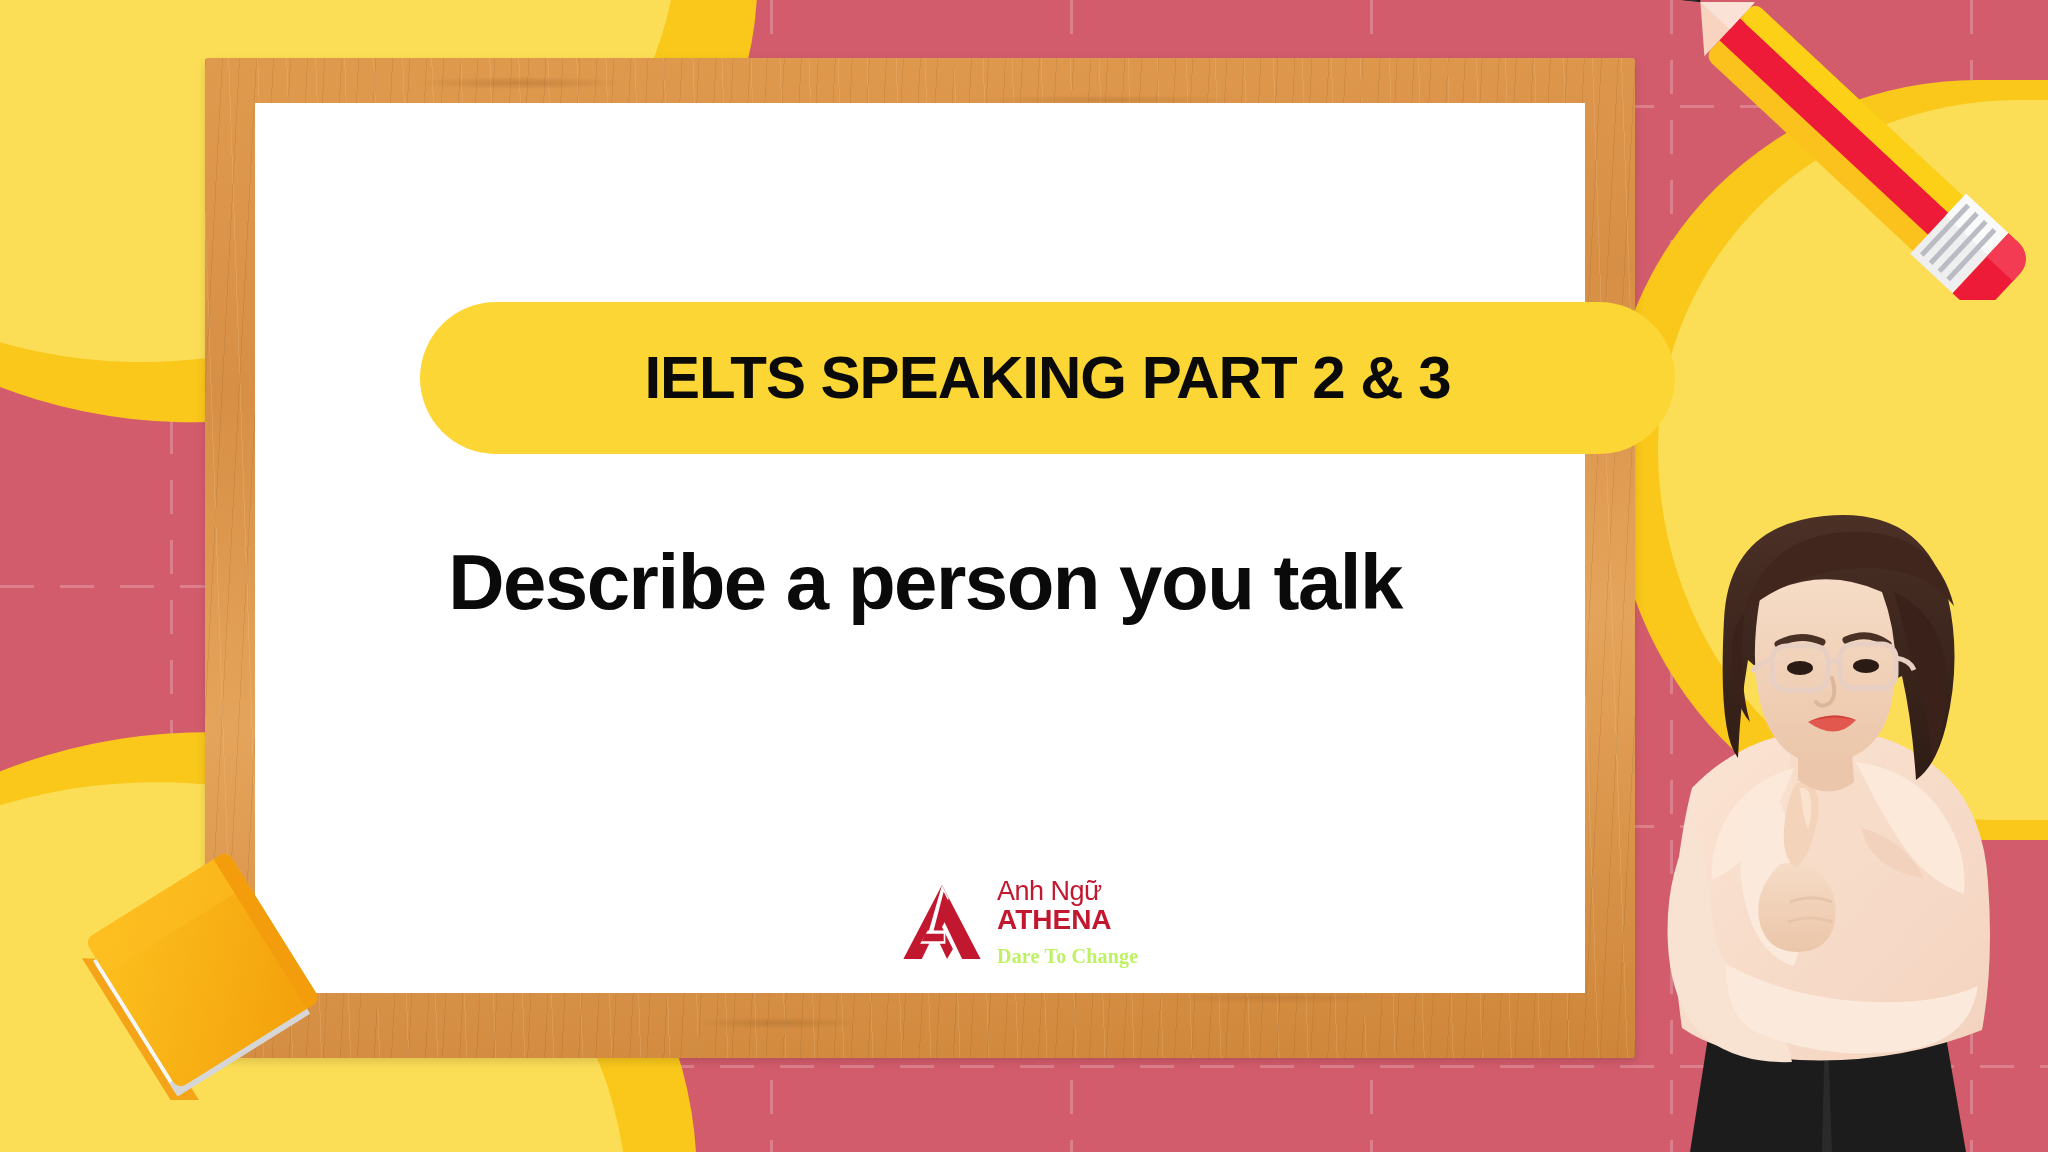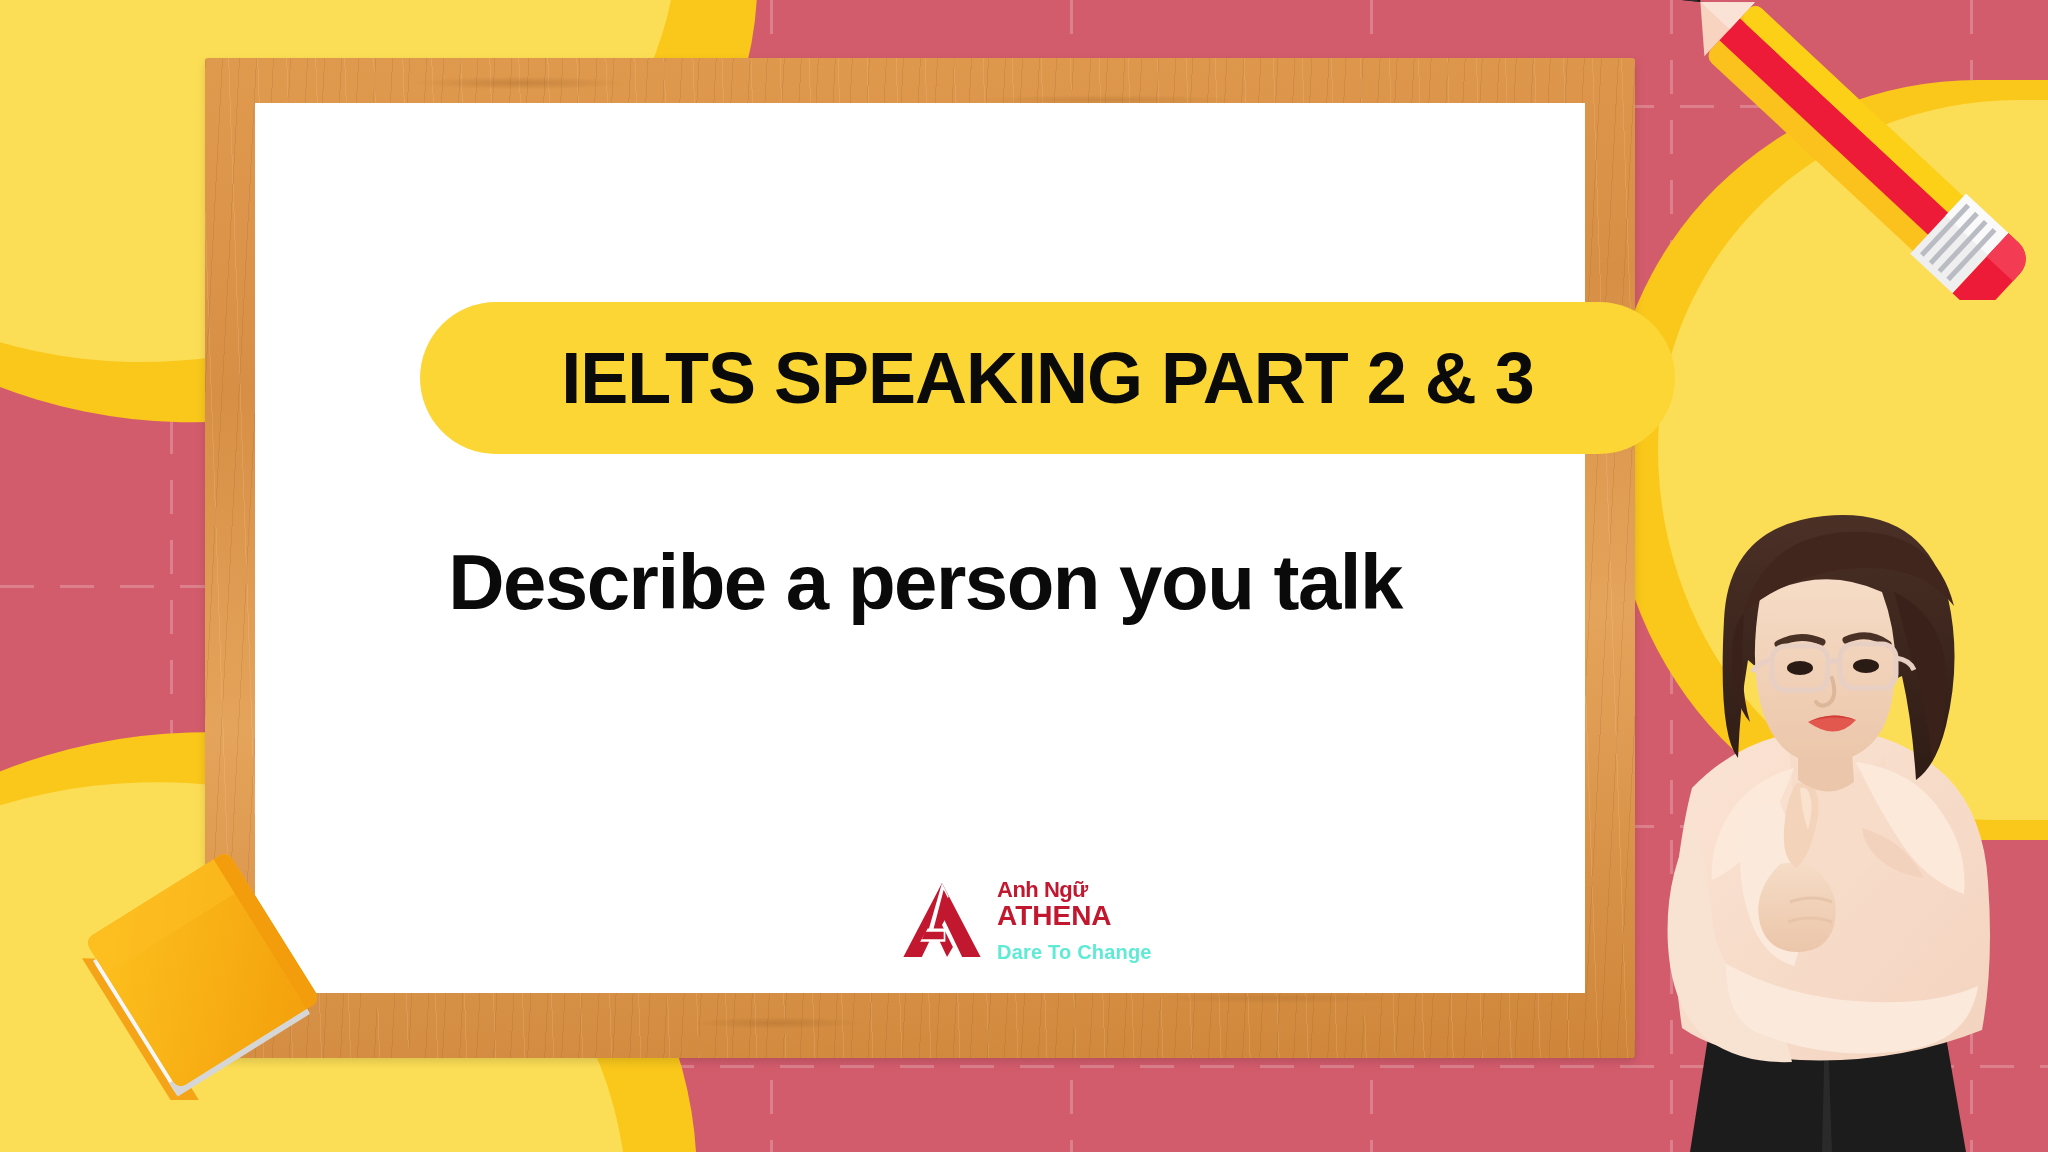--- a/index.html
+++ b/index.html
@@ -124,21 +124,21 @@
     position:absolute;
     left:420px; top:302px;
     width:1255px; height:152px;
     background:#FBD634;
     border-radius:76px;
     display:flex; align-items:center; justify-content:center;
   }
   .title-text{
     font-family:"Liberation Sans", sans-serif;
     font-weight:700;
-    font-size:72px;
+    font-size:60px;
     letter-spacing:-1px;
     color:#0A0A0A;
     white-space:nowrap;
     line-height:1;
   }
 
   
   .question{
     position:absolute;
     left:300px; top:535px;
@@ -156,31 +156,31 @@
   
   .logo{
     position:absolute;
     left:900px; top:878px;
     display:flex; align-items:center; gap:13px;
   }
   .logo-mark{ width:84px; height:84px; display:block; }
   .logo-words{ display:flex; flex-direction:column; line-height:1; }
   .logo-l1{
     font-family:"Liberation Sans", sans-serif;
-    font-weight:700; font-size:22px; color:#C2182F;
+    font-weight:400; font-size:27px; color:#C2182F;
     letter-spacing:-0.5px;
   }
   .logo-l2{
     font-family:"Liberation Sans", sans-serif;
     font-weight:700; font-size:28px; color:#C2182F;
     letter-spacing:0px; margin-top:1px;
   }
   .logo-l3{
-    font-family:Liberation Sans, sans-serif;
-    font-weight:700; font-size:20px; color:#5eead4;
+    font-family:Liberation Serif, serif;
+    font-weight:700; font-size:20px; color:#bef264;
     letter-spacing:.2px; margin-top:12px;
   }
 
   
   .pencil{
     position:absolute;
     right:-10px; top:-30px;
     width:430px; height:330px;
     pointer-events:none;
   }

